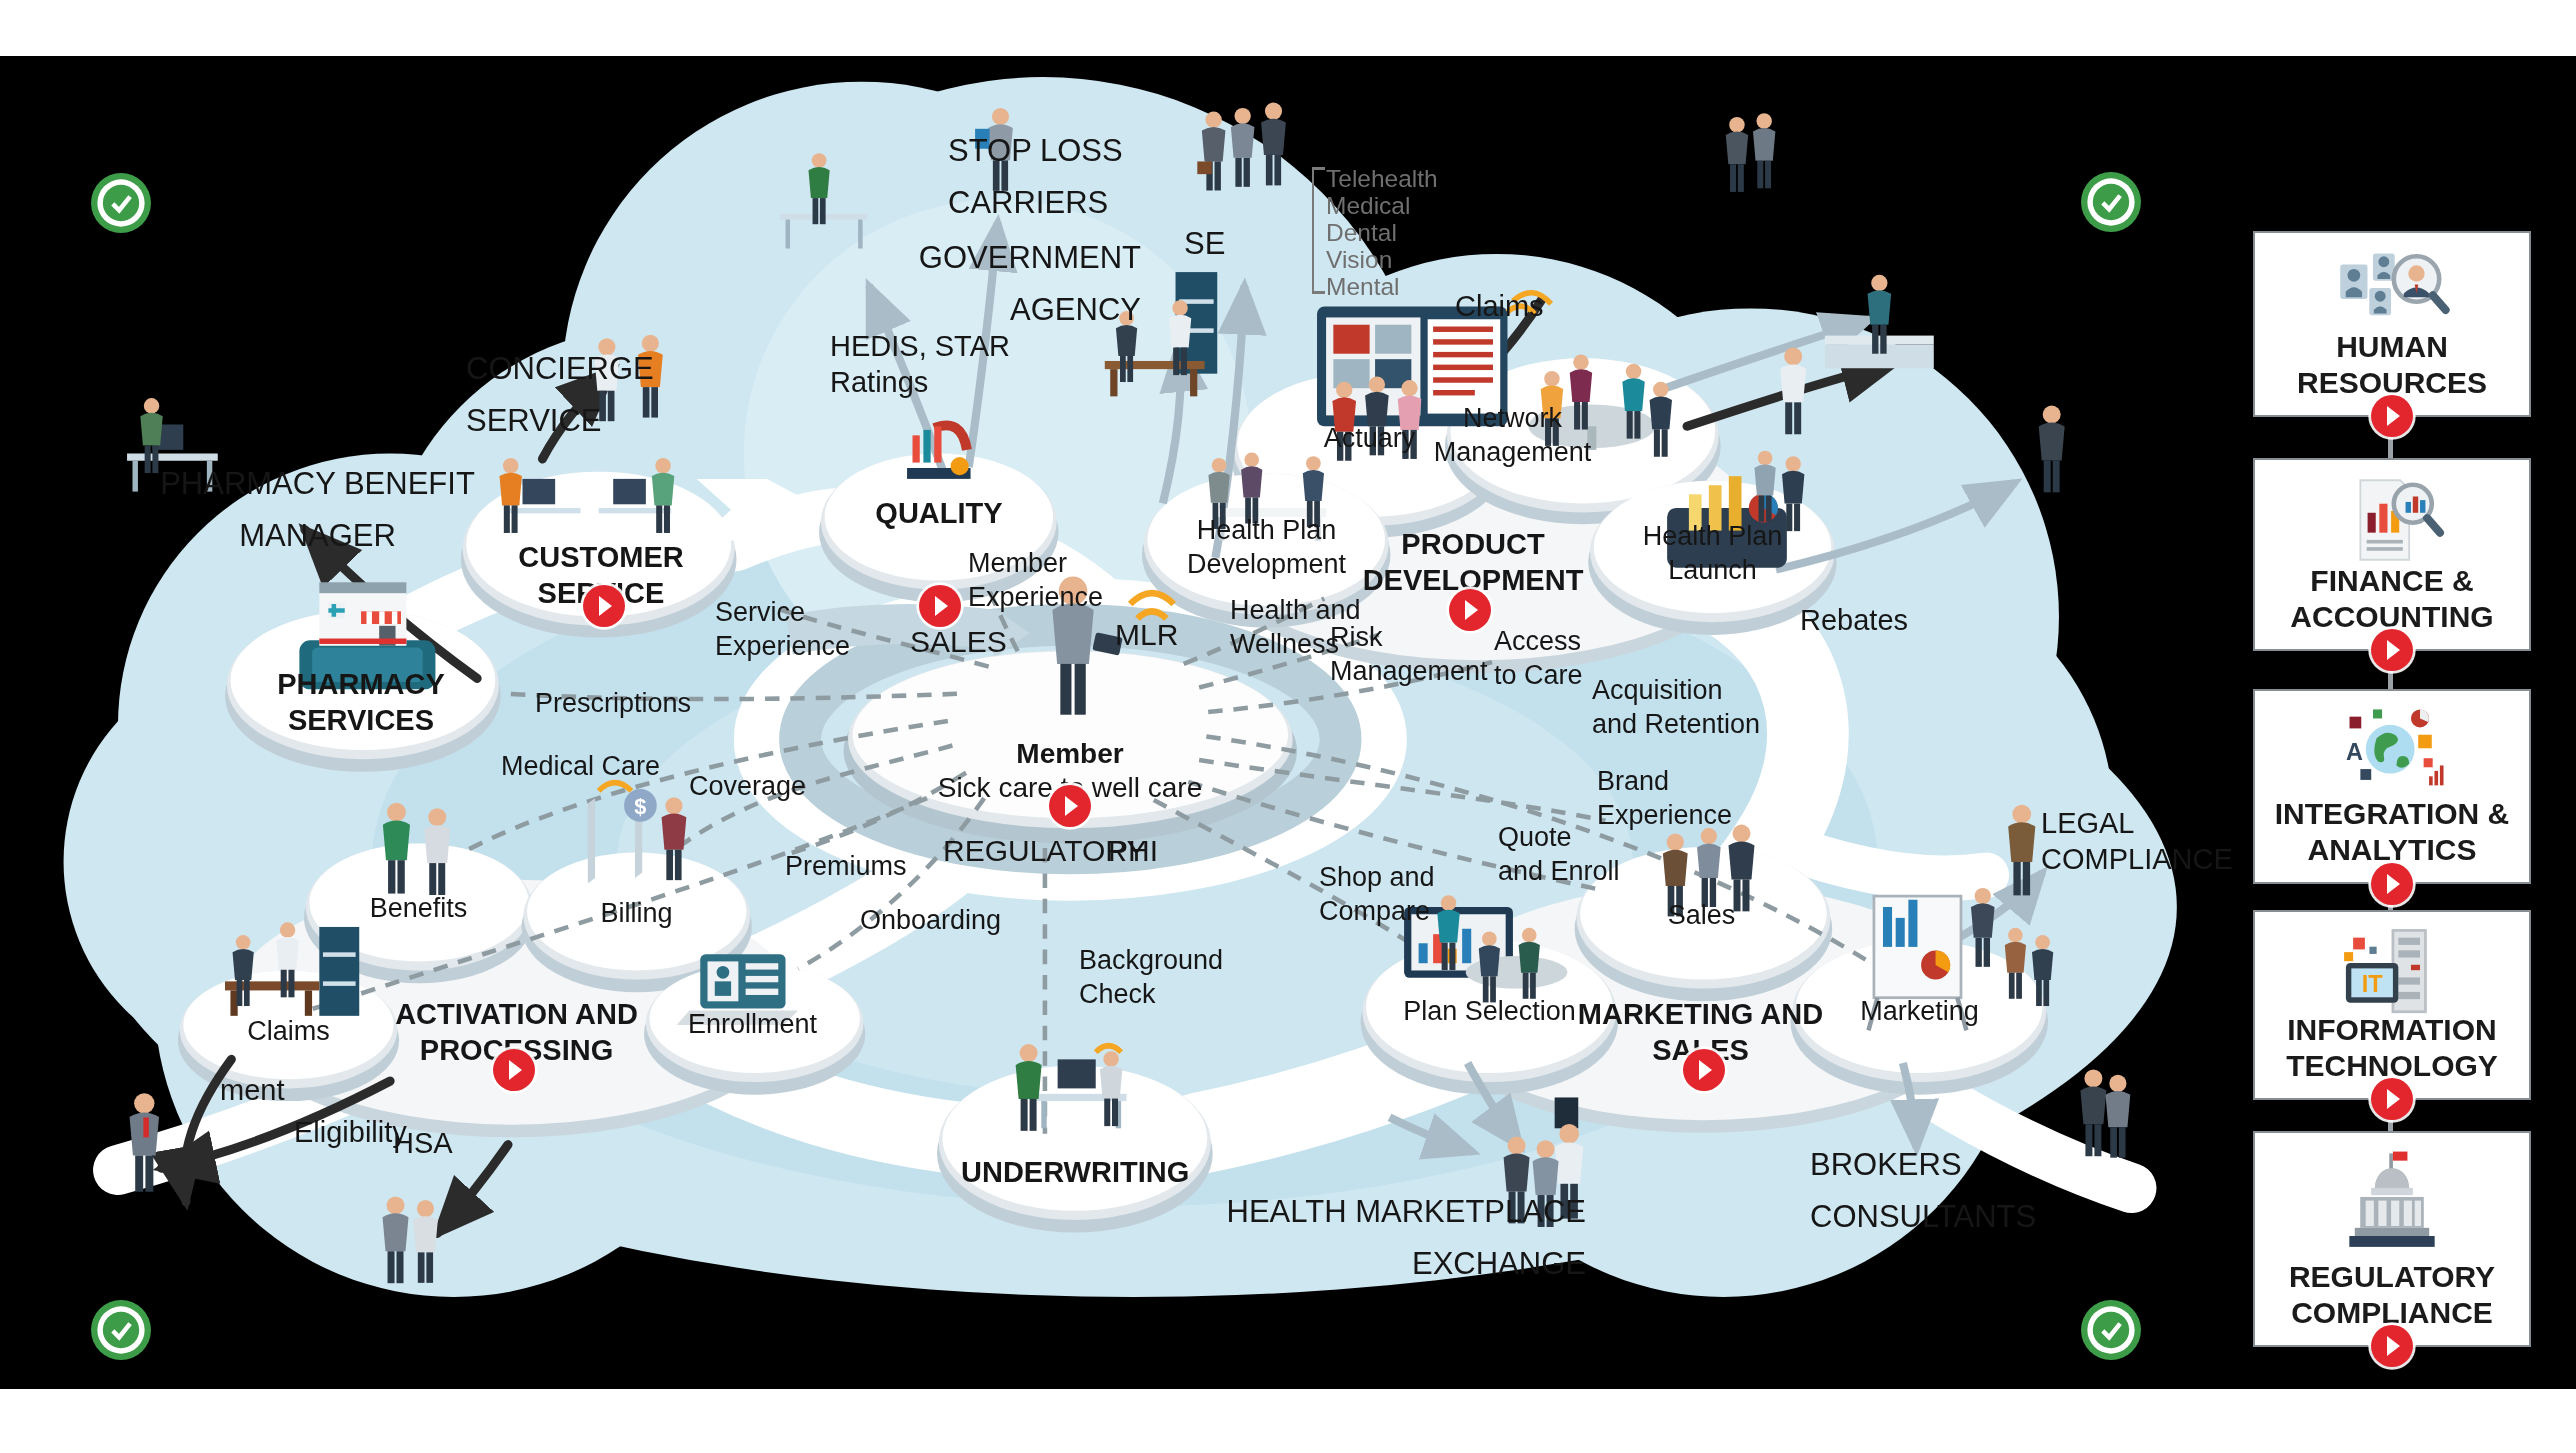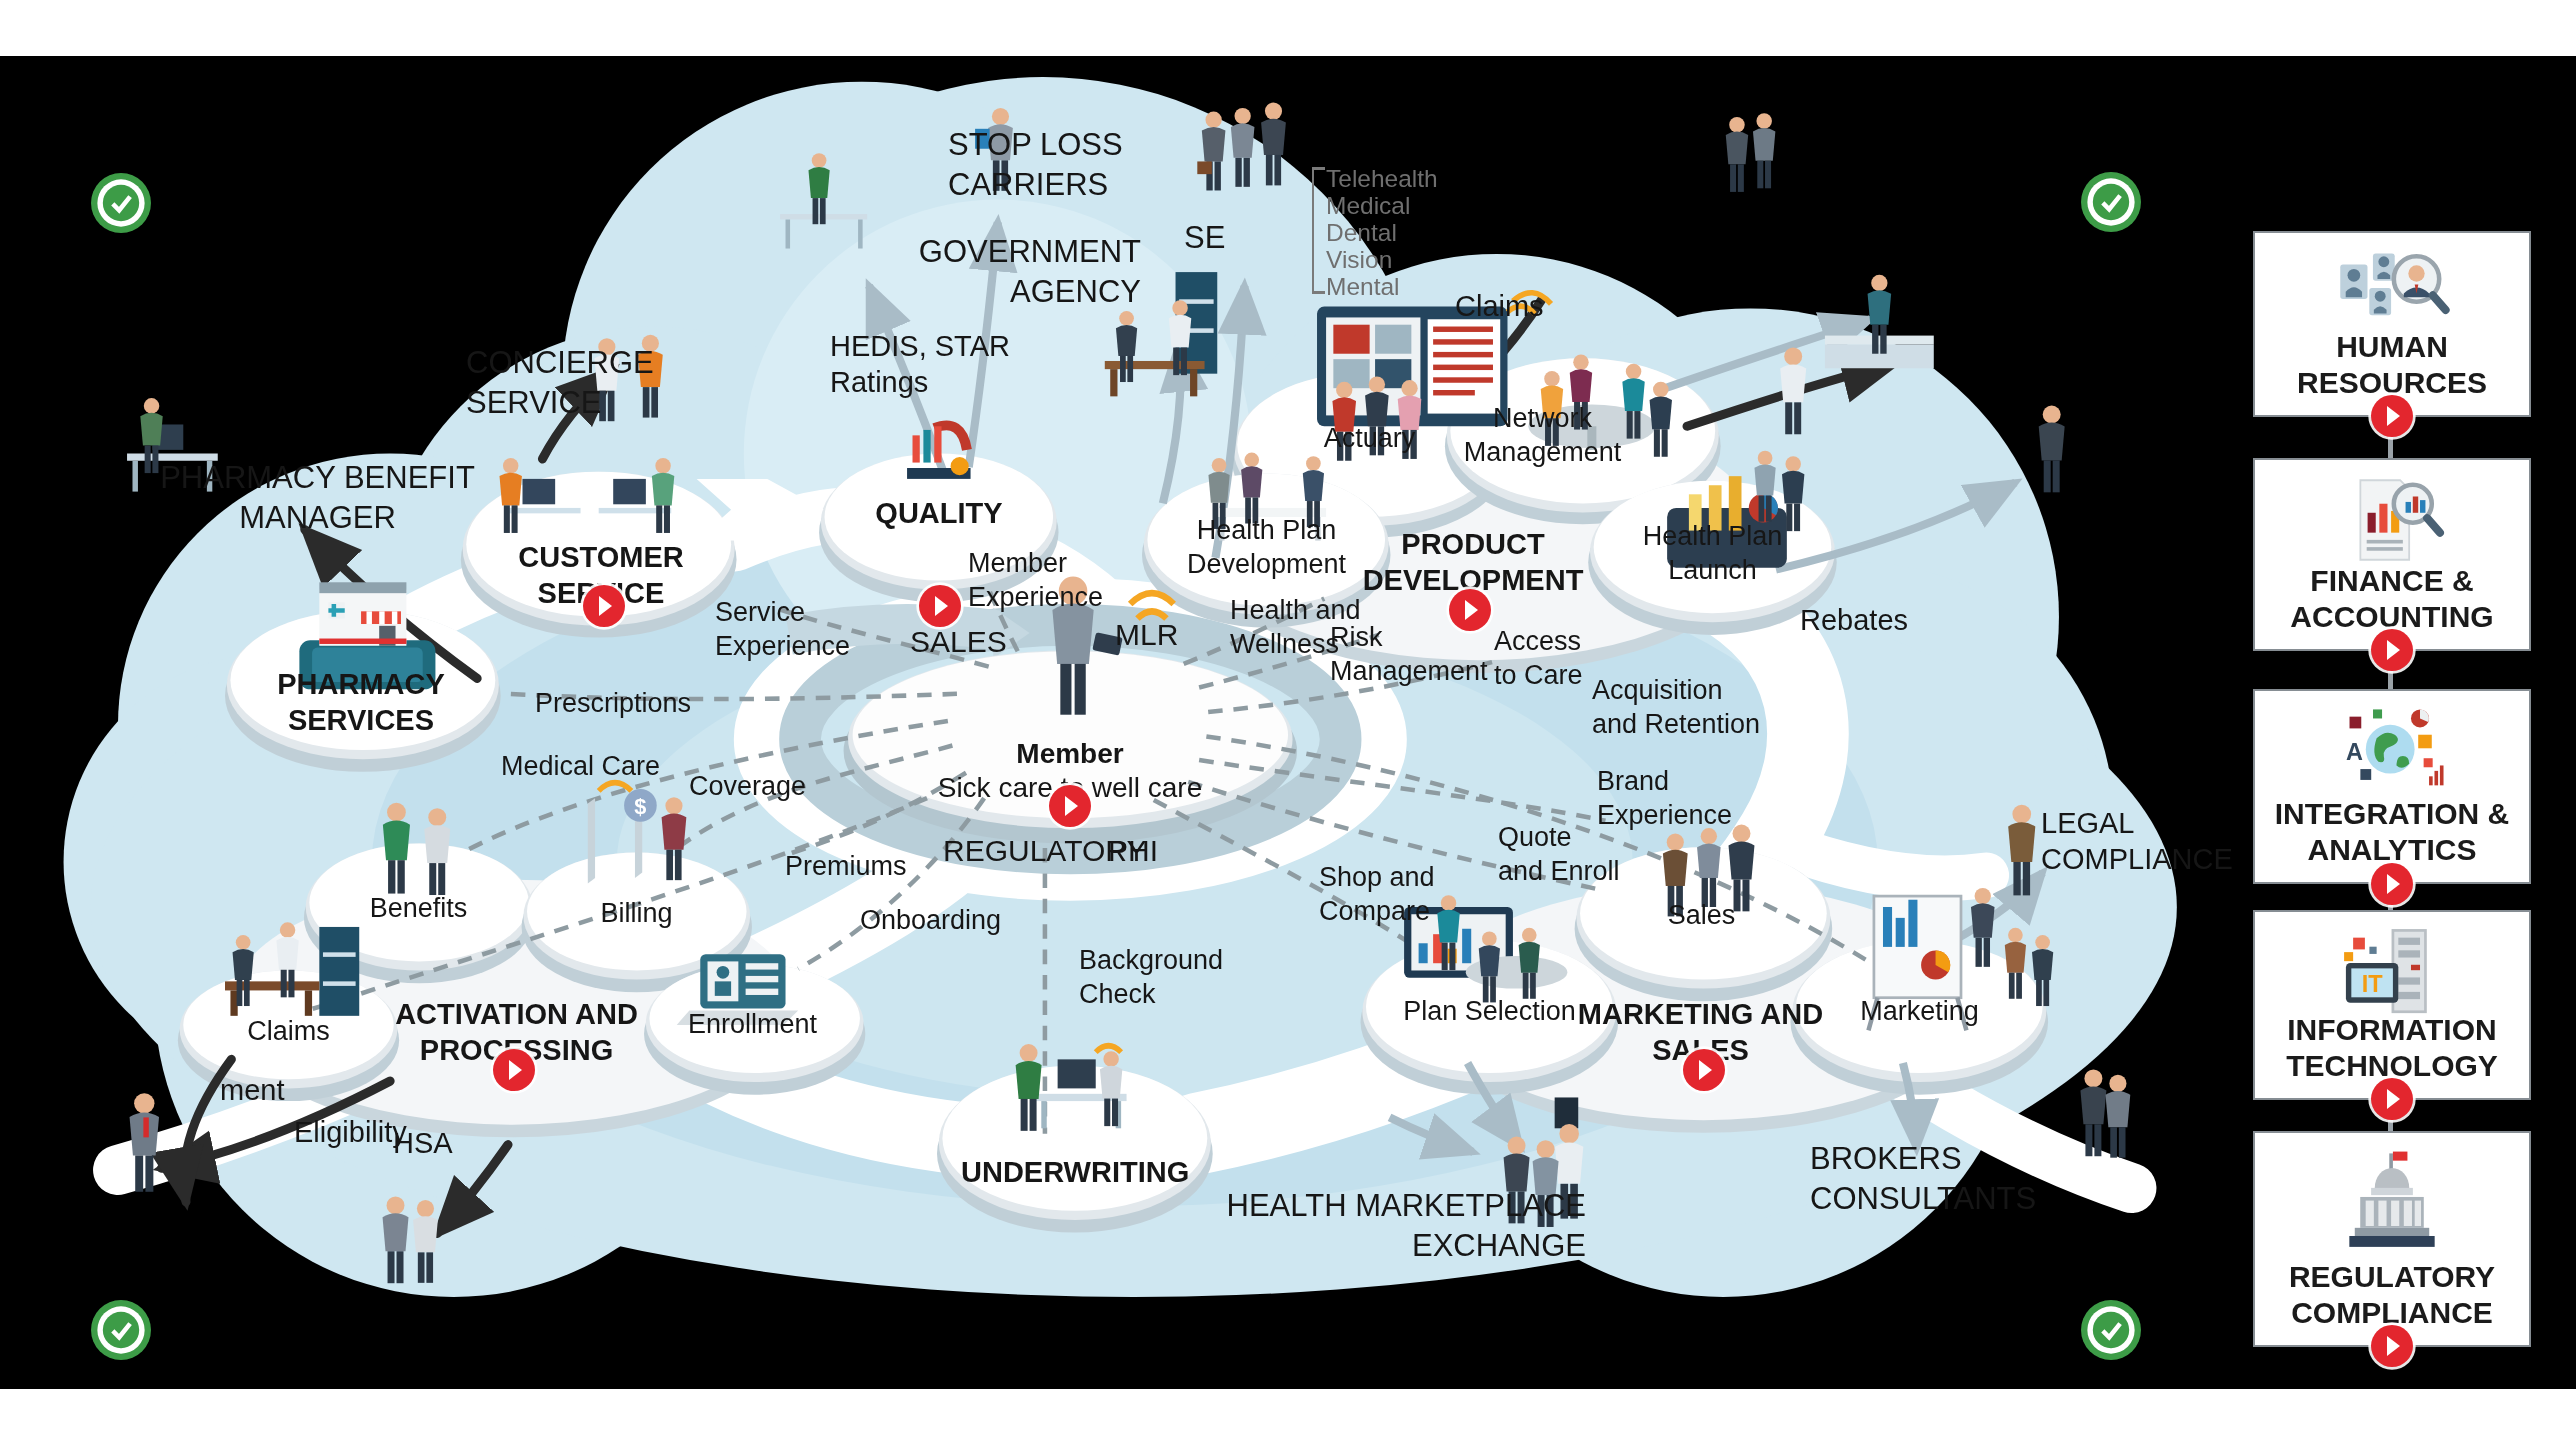--- a/index.html
+++ b/index.html
@@ -7,21 +7,21 @@
          font-family:"Liberation Sans",sans-serif;overflow:hidden;}
   .bf{position:absolute;left:0;top:56px;width:2576px;height:1333px;background:#000;}
   svg.scene{position:absolute;left:0;top:0;}
   .lbl{position:absolute;color:#161616;font-size:27px;line-height:34px;white-space:pre-line;}
   .b{font-weight:bold;}
   .c{text-align:center;}
   .r{text-align:right;}
   .f27{font-size:24.5px;line-height:27px;}
   .f32{font-size:29px;line-height:36px;}
   .f33{font-size:30px;line-height:36px;}
-  .f34{font-size:31px;line-height:40px;}
+  .f34{font-size:31px;line-height:52px;}
   .gray{color:#6f6f6f;}
   .bracket{position:absolute;left:1312px;top:167px;width:11px;height:127px;
            border-left:2.7px solid #7a7a7a;}
   .bracket::before,.bracket::after{content:"";position:absolute;left:0;width:11px;height:2.7px;background:#7a7a7a;}
   .bracket::before{top:0;} .bracket::after{bottom:0;}
   .play{position:absolute;width:42px;height:42px;border-radius:50%;background:#e3262e;
         box-shadow:0 0 0 2.7px rgba(255,255,255,.9);}
   .play::after{content:"";position:absolute;left:16.3px;top:11px;width:0;height:0;
         border-left:13.6px solid #fff;border-top:10px solid transparent;border-bottom:10px solid transparent;}
   .vline{position:absolute;left:2388px;top:417px;width:5.4px;height:931px;background:#9aa2a8;}
@@ -487,21 +487,21 @@
 Management</div>
   <div class="lbl" style="left:1230px;top:593px;">Health and
 Wellness</div>
 
   <div class="lbl b f32 c" style="left:492px;top:539px;width:218px;">CUSTOMER
 SERVICE</div>
   <div class="lbl b f32 c" style="left:252px;top:666px;width:218px;">PHARMACY
 SERVICES</div>
   <div class="lbl b f32 c" style="left:862px;top:495px;width:154px;">QUALITY</div>
   <div class="lbl c" style="left:1288px;top:421px;width:163px;">Actuary</div>
-  <div class="lbl c" style="left:1452px;top:401px;width:181px;">Network
+  <div class="lbl c" style="left:1422px;top:401px;width:181px;">Network
 Management</div>
   <div class="lbl c" style="left:1176px;top:513px;width:181px;">Health Plan
 Development</div>
   <div class="lbl c" style="left:1622px;top:519px;width:181px;">Health Plan
 Launch</div>
   <div class="lbl b f32 c" style="left:1346px;top:526px;width:254px;">PRODUCT
 DEVELOPMENT</div>
   <div class="lbl c" style="left:346px;top:891px;width:145px;">Benefits</div>
   <div class="lbl c" style="left:564px;top:896px;width:145px;">Billing</div>
   <div class="lbl c" style="left:216px;top:1014px;width:145px;">Claims</div>

